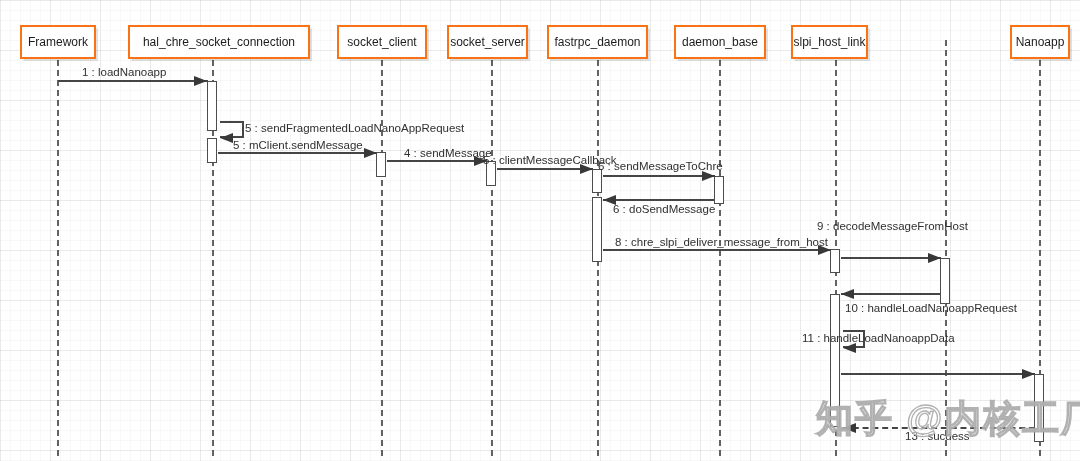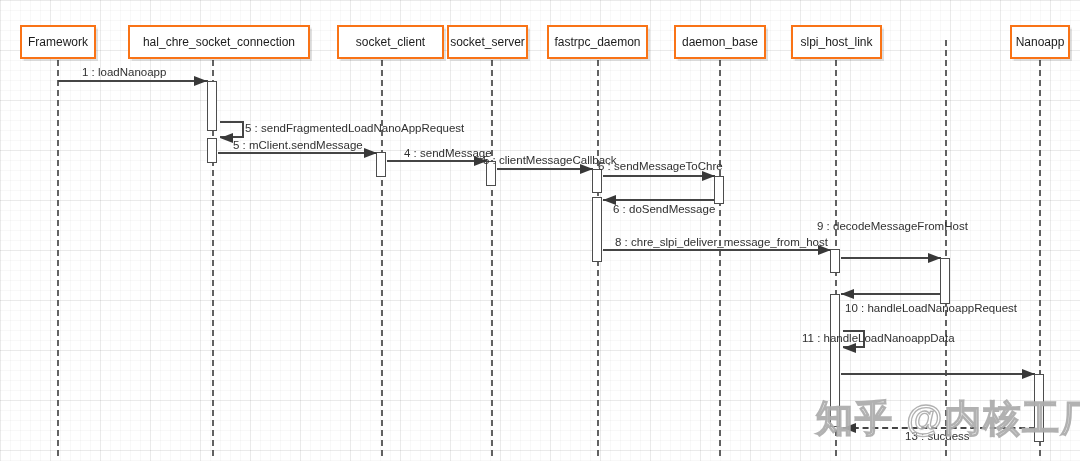--- a/index.html
+++ b/index.html
@@ -55,33 +55,33 @@
 <body>
 
 <div class="canvas">
 
   <div class="participant" style="left:20px;width:76px">
       <span>Framework</span>
     </div>
   <div class="participant" style="left:128px;width:182px">
       <span>hal_chre_socket_connection</span>
     </div>
-  <div class="participant" style="left:337px;width:107px">
+  <div class="participant" style="left:337px;width:90px">
       <span>socket_client</span>
     </div>
   <div class="participant" style="left:447px;width:81px">
       <span>socket_server</span>
     </div>
   <div class="participant" style="left:674px;width:92px">
       <span>daemon_base</span>
     </div>
   <div class="participant" style="left:547px;width:101px">
       <span>fastrpc_daemon</span>
     </div>
-  <div class="participant" style="left:791px;width:91px">
+  <div class="participant" style="left:791px;width:77px">
       <span>slpi_host_link</span>
     </div>
   <div class="participant" style="left:1010px;width:60px">
       <span>Nanoapp</span>
     </div>
 
   <div class="lifeline" style="left:57px"></div>
   <div class="lifeline" style="left:212px"></div>
   <div class="lifeline" style="left:381px"></div>
   <div class="lifeline" style="left:491px"></div>

